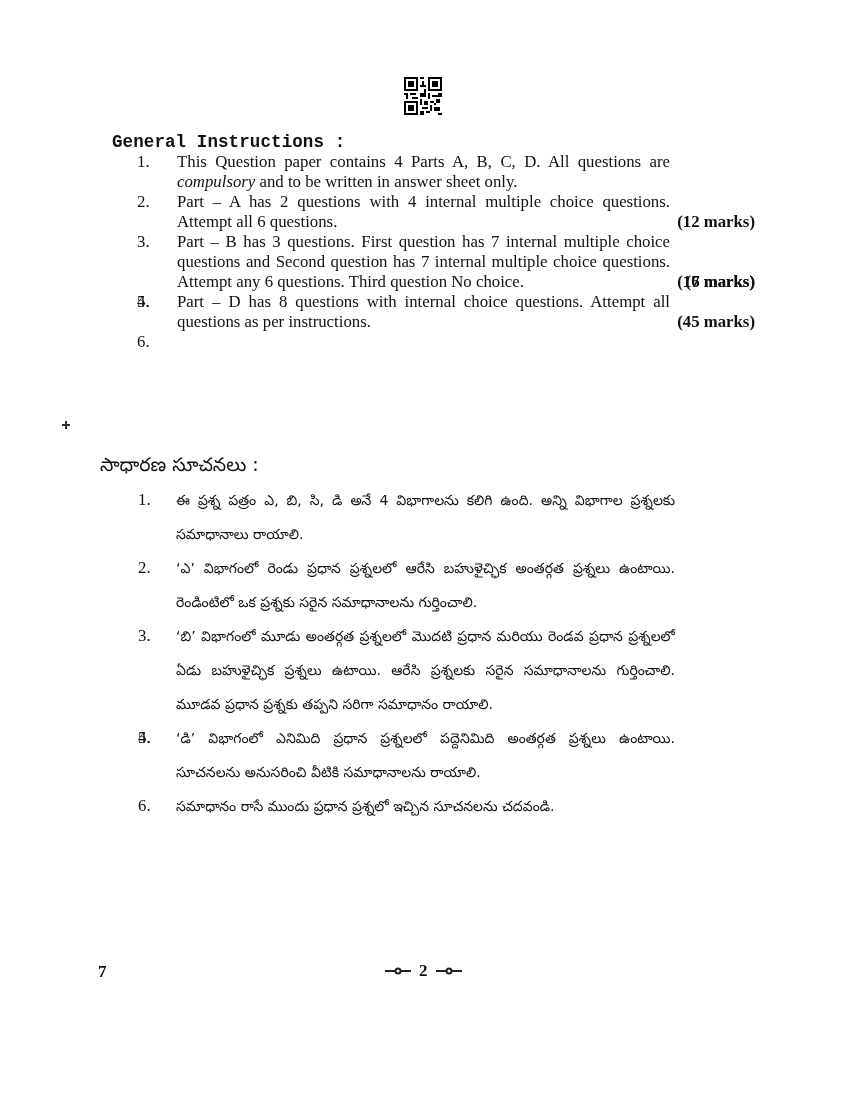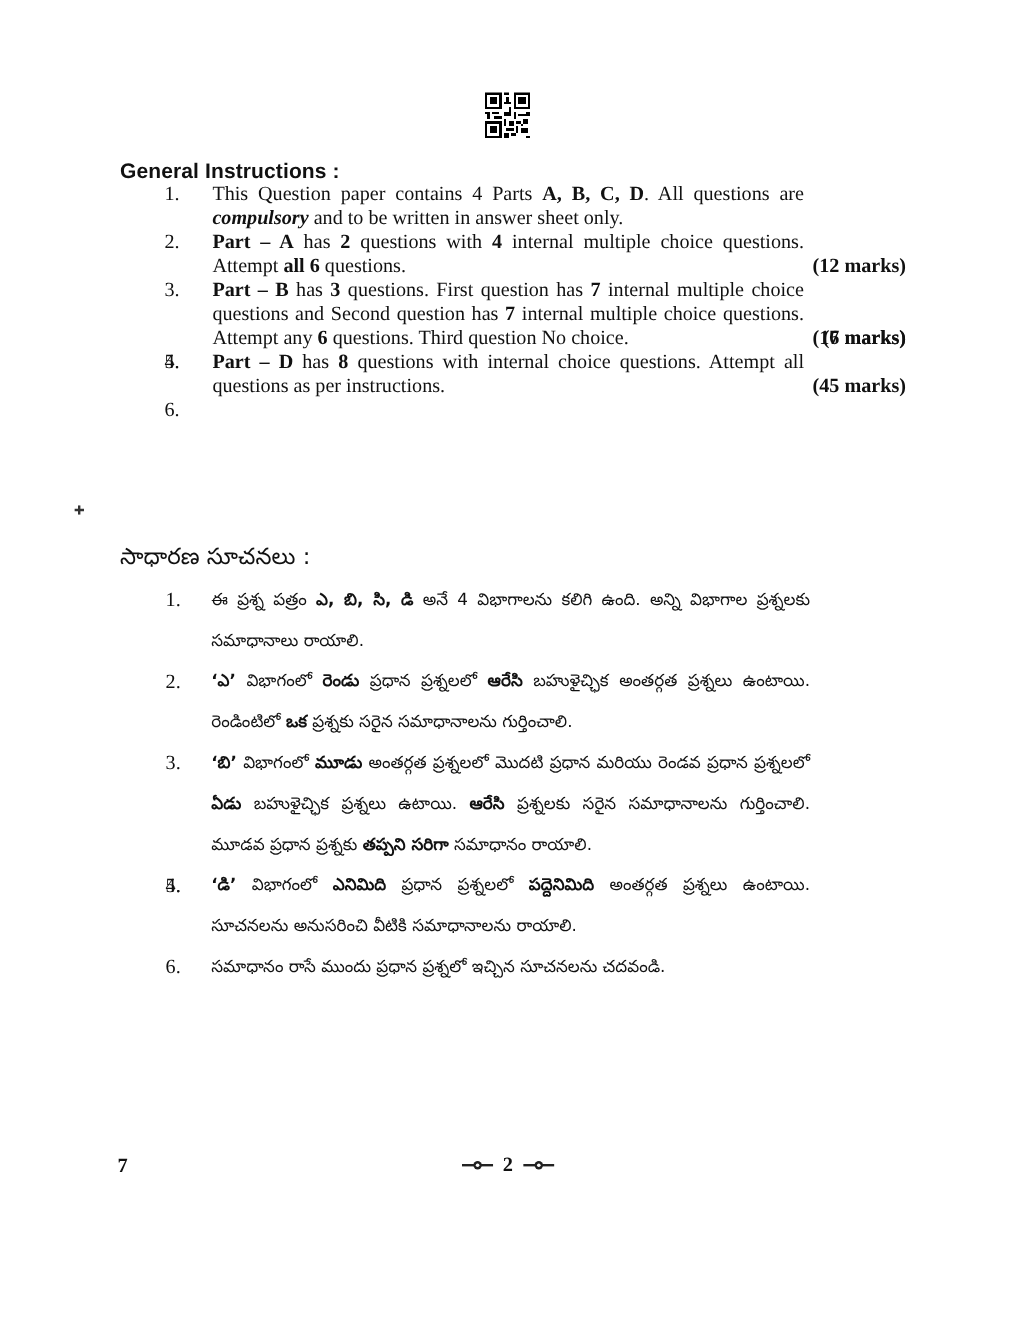--- a/index.html
+++ b/index.html
@@ -1,27 +1,27 @@
 <!DOCTYPE html>
 <html><head>
   <meta charset="utf-8">
   <style>
     html, body { margin: 0; padding: 0; background: #ffffff; }
     body { width: 850px; height: 1100px; position: relative; overflow: hidden;
       font-family: "DejaVu Serif", "Liberation Serif", serif; color: #111; }
     .qr { position: absolute; left: 404px; top: 77px; width: 38px; height: 38px; }
-    .gi-title { position: absolute; left: 100px; top: 132px; font-family: Liberation Sans, sans-serif;
+    .gi-title { position: absolute; left: 112px; top: 132px; font-family: Liberation Mono, monospace;
       font-weight: bold; font-size: 17.5px; letter-spacing: 0.1px; text-align: right; }
     .en-list { position: absolute; left: 100px; top: 152px; width: 655px;
       font-family: "Liberation Serif", serif; font-size: 16.8px; line-height: 20px; }
     .en-item { position: relative; padding-left: 77px; }
     .en-item .num { position: absolute; left: 37px; top: 0; }
     .en-item .body { width: 493px; text-align: justify; text-align-last: left; }
     .en-item .marks { font-weight: bold; }
-    b { font-weight: bold; }
+    b { font-weight: normal; }
     .star { position: absolute; left: 62px; top: 421px; width: 8px; height: 8px; }
     .te-title { position: absolute; left: 100px; top: 453px; font-family: "DejaVu Sans", sans-serif;
       font-size: 19px; }
     .te-list { position: absolute; left: 100px; top: 483px; width: 575px;
       font-family: "DejaVu Sans", sans-serif; font-size: 14px; line-height: 34px; }
     .te-item { position: relative; padding-left: 76px; margin-bottom: 0; }
     .te-item .num { position: absolute; left: 38px; top: 0; font-family: "Liberation Serif", serif;
       font-size: 16.8px; }
     .te-item .body { text-align: justify; }
     .footer-left { position: absolute; left: 98px; top: 962px; font-family: "Liberation Serif", serif;

